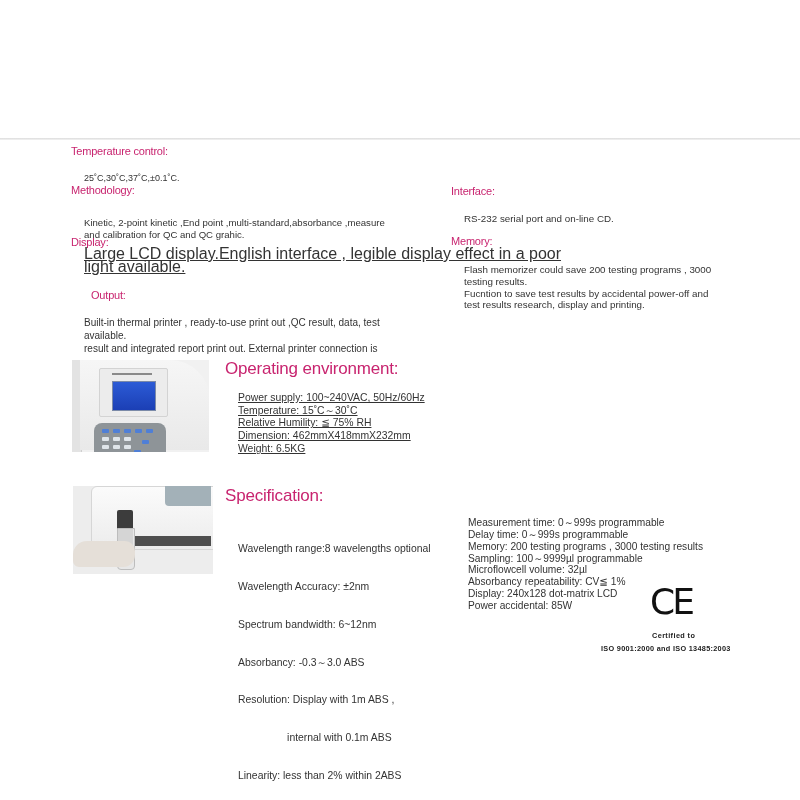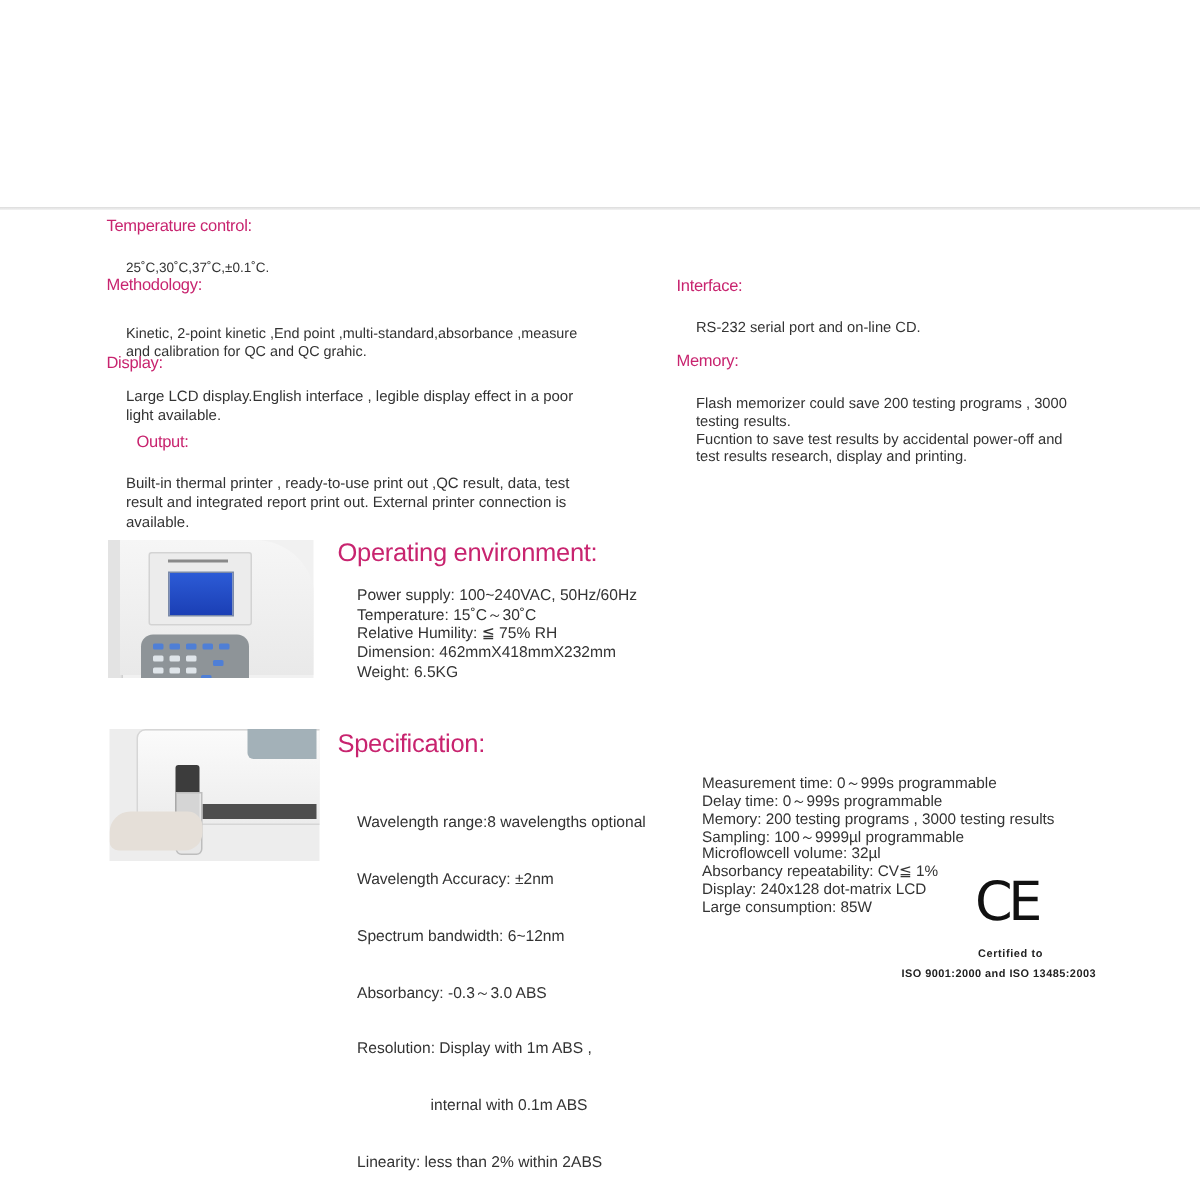--- a/index.html
+++ b/index.html
@@ -55,30 +55,30 @@
   <div>25˚C,30˚C,37˚C,±0.1˚C.</div>
 </div>
 
 <h3 class="h" style="left:71px;top:182px;">Methodology:</h3>
 <div class="p" style="left:72px;top:205px;">
   <div>Kinetic, 2-point kinetic ,End point ,multi-standard,absorbance ,measure</div>
   <div>and calibration for QC and QC grahic.</div>
 </div>
 
 <h3 class="h" style="left:71px;top:234px;">Display:</h3>
-<div class="p" style="left:72px;top:247px;font-size:10px;line-height:12.5px;">
+<div class="p" style="left:72px;top:236px;font-size:16px;line-height:12.5px;text-decoration:underline;">
   <div>Large LCD display.English interface , legible display effect in a poor</div>
   <div>light available.</div>
 </div>
 
 <h3 class="h" style="left:71px;top:287px;margin-left:20px;">Output:</h3>
 <div class="p" style="left:72px;top:305px;font-size:10px;line-height:12.8px;">
   <div>Built-in thermal printer , ready-to-use print out ,QC result, data, test</div>
+  <div>available.</div>
   <div>result and integrated report print out. External printer connection is</div>
-  <div>available.</div>
 </div>
 
 <h3 class="h" style="left:451px;top:183px;">Interface:</h3>
 <div class="p" style="left:452px;top:201px;font-size:9.8px;">
   <div>RS-232 serial port and on-line CD.</div>
 </div>
 
 <h3 class="h" style="left:451px;top:233px;">Memory:</h3>
 <div class="p" style="left:452px;top:252px;font-size:9.8px;line-height:11.8px;">
   <div>Flash memorizer could save 200 testing programs ,  3000</div>
@@ -105,21 +105,21 @@
     <div class="key" style="left:30px;top:14px;"></div>
     <div class="key b" style="left:48px;top:17px;"></div>
     <div class="key" style="left:8px;top:22px;"></div>
     <div class="key" style="left:19px;top:22px;"></div>
     <div class="key" style="left:30px;top:22px;"></div>
     <div class="key b" style="left:40px;top:27px;"></div>
   </div>
 </div>
 
 <h3 class="h big-h" style="left:225px;top:359px;">Operating environment:</h3>
-<div class="p" style="left:226px;top:380px;font-size:10.4px;line-height:12.7px;">
+<div class="p" style="left:226px;top:380px;font-size:10.4px;line-height:12.7px;text-decoration:underline;">
   <div>Power supply: 100~240VAC, 50Hz/60Hz</div>
   <div>Temperature: 15˚C～30˚C</div>
   <div>Relative Humility: ≦ 75% RH</div>
   <div>Dimension: 462mmX418mmX232mm</div>
   <div>Weight: 6.5KG</div>
 </div>
 
 <div class="photo" style="left:73px;top:486px;width:140px;height:88px;background:#ededed;">
   <div class="dev2-top"></div>
   <div class="dev2-keys"></div>
@@ -144,18 +144,18 @@
 </div>
 
 <div class="p" style="left:456px;top:505px;font-size:10.2px;line-height:11.85px;">
   <div>Measurement time: 0～999s programmable</div>
   <div>Delay time: 0～999s programmable</div>
   <div>Memory: 200 testing programs , 3000 testing results</div>
   <div>Sampling: 100～9999µl programmable</div>
   <div>Microflowcell volume: 32µl</div>
   <div>Absorbancy repeatability: CV≦ 1%</div>
   <div>Display: 240x128 dot-matrix LCD</div>
-  <div>Large consumption: 85W</div>
+  <div>Power accidental: 85W</div>
 </div>
 
 <div class="ce">CE</div>
 <div class="cert1">Certified to</div>
 <div class="cert2">ISO 9001:2000 and ISO 13485:2003</div>
 
 </body></html>

